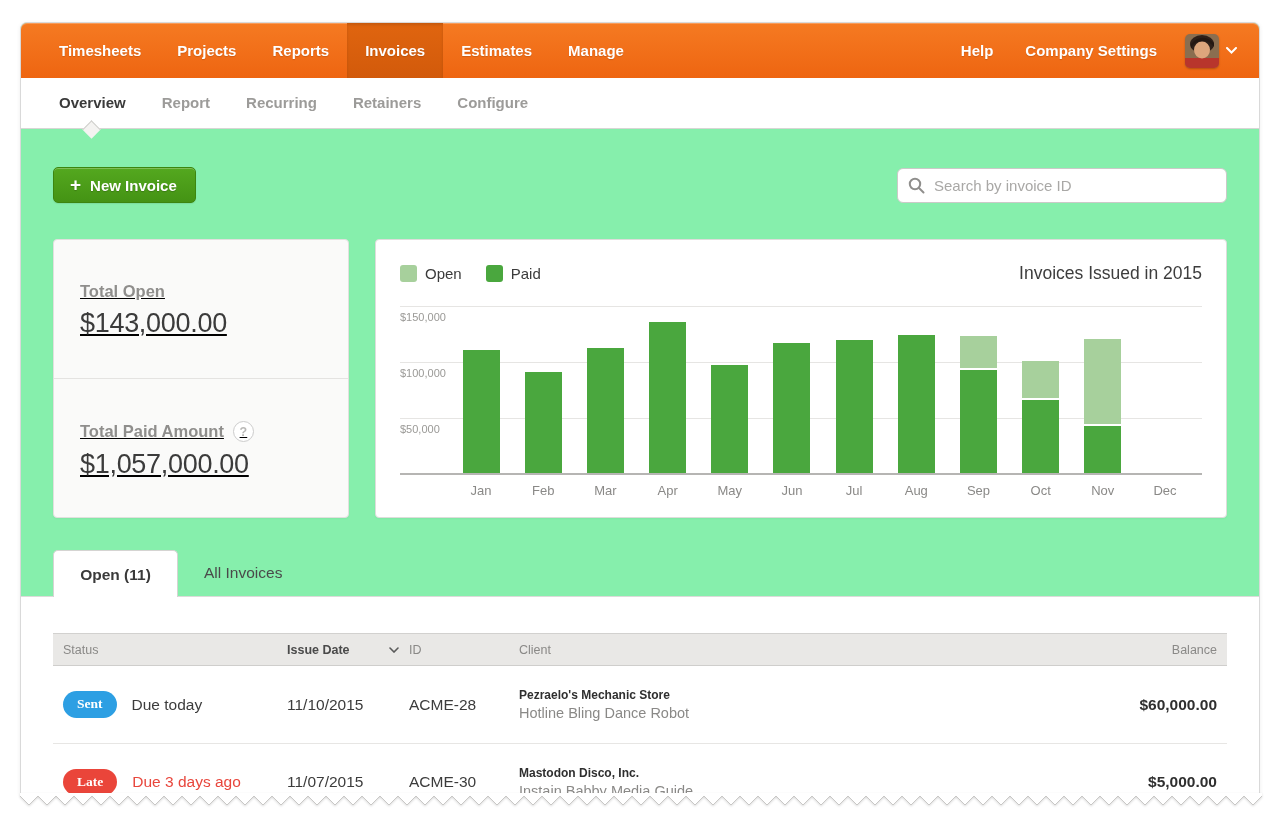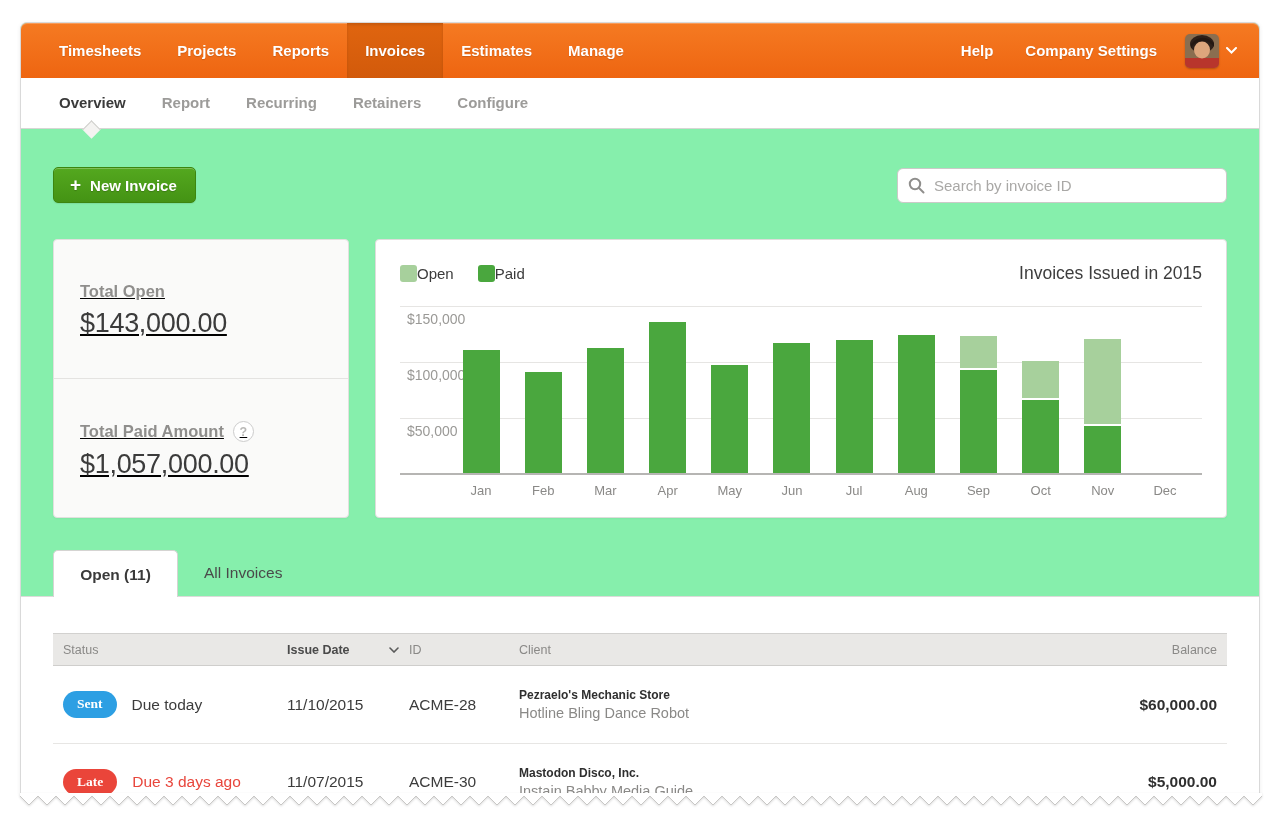--- a/index.html
+++ b/index.html
@@ -106,29 +106,29 @@
     color:#b9b8b6; font-size:12.5px; font-weight:bold; text-align:center; line-height:20px;
     background:#fff; cursor:pointer; flex:none;
   }
 
   .chart-panel {
     flex:1; margin-left:26px; background:#fff; border:1px solid #dedddb; border-radius:4px;
     padding:22px 24px 0; box-shadow:0 1px 2px rgba(0,0,0,.04);
   }
   .chart-head { display:flex; justify-content:space-between; align-items:center; height:22px; }
   .legend { display:flex; gap:24px; }
-  .legend-item { display:flex; align-items:center; font-size:15px; color:#3b3b3b; }
+  .legend-item { display:flex; align-items:center; gap:8px; font-size:15px; color:#3b3b3b; }
   .swatch { width:17px; height:17px; border-radius:3px; }
   .swatch.open { background:#a7d09c; }
   .swatch.paid { background:#4aa73e; }
   .chart-title { font-size:17.5px; color:#3d3d3d; }
 
   .plot { position:relative; height:176px; margin-top:15px; }
   .gridline { position:absolute; left:0; right:0; height:1px; background:#e6e5e3; }
-  .gridline .tick-label { position:absolute; left:7px; top:5px; font-size:14px; color:#9a9996; }
+  .gridline .tick-label { position:absolute; left:0; top:5px; font-size:11px; color:#9a9996; }
   .baseline { position:absolute; left:0; right:0; bottom:0; height:2px; background:#b6b5b3; }
   .bars-row {
     position:absolute; left:50px; right:6px; top:0; bottom:2px;
     display:flex; align-items:flex-end;
   }
   .chart-col { flex:1; display:flex; flex-direction:column; align-items:center; justify-content:flex-end; }
   .seg { width:37px; }
   .seg.paid { background:#4aa73e; }
   .seg.open { background:#a7d09c; border-bottom:2px solid #fff; }
   .months-row { display:flex; margin:8px 6px 0 50px; }

